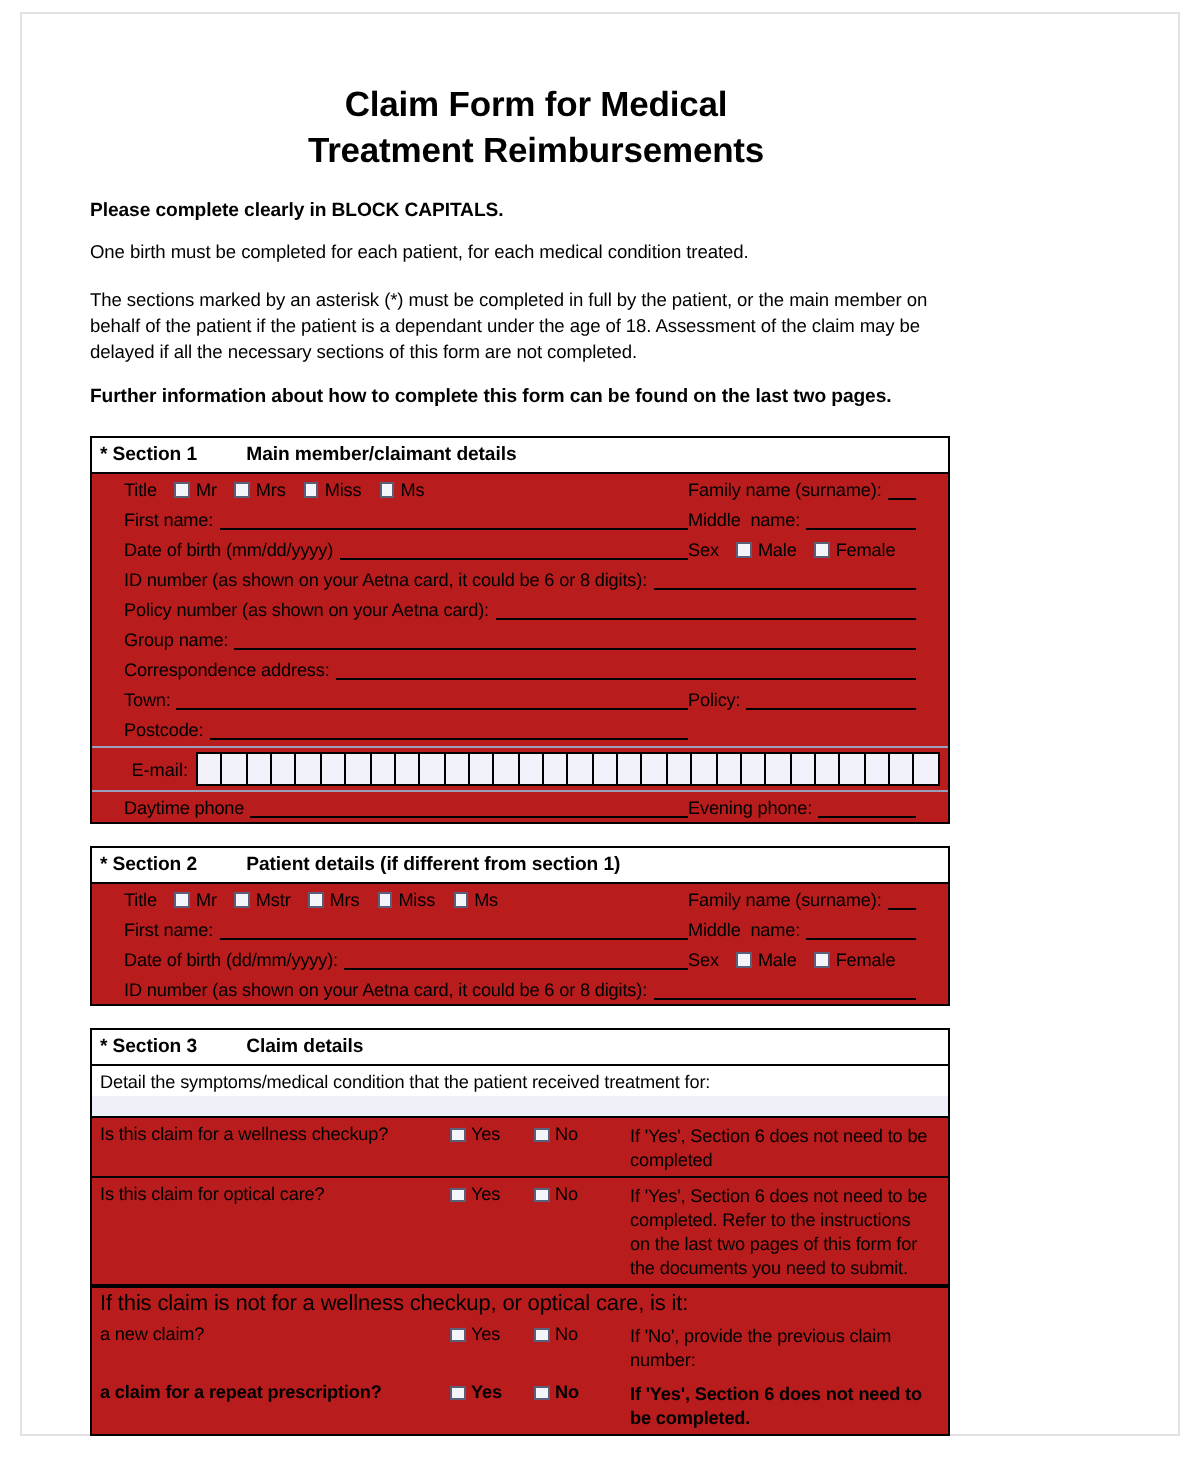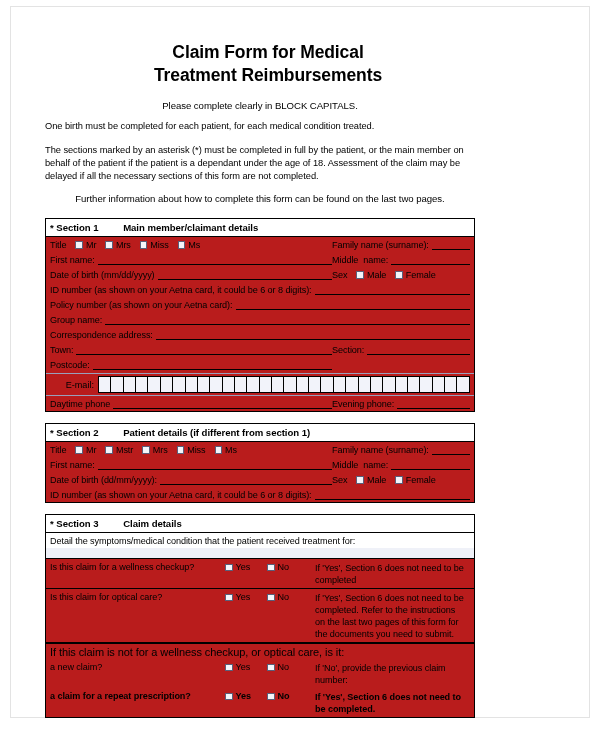--- a/index.html
+++ b/index.html
@@ -32,24 +32,23 @@
     font-size: 17.5px;
     font-weight: bold;
     text-align: center;
     line-height: 1.33;
     letter-spacing: -0.1px;
     margin: 0 0 12px 0;
     padding-left: 16px;
   }
   .lead-bold {
     font-size: 9.6px;
-    font-weight: normal;
+    font-weight: bold;
     margin: 0 0 9px 0;
     letter-spacing: -0.05px;
-    text-align: center;
   }
   .lead {
     font-size: 9.3px;
     margin: 0 0 11px 0;
     line-height: 1.42;
     letter-spacing: -0.05px;
   }
   .lead.para { margin-bottom: 10px; }
   .lead-bold.last { margin-bottom: 14px; }
 
@@ -65,21 +64,21 @@
     font-size: 9.6px;
     font-weight: bold;
     padding: 3px 0 3px 4px;
     letter-spacing: -0.05px;
   }
   .section-hd .sec-name { display: inline-block; margin-left: 22px; }
 
   .row {
     display: flex;
     align-items: center;
-    padding: 0 4px;
+    padding: 0 16px;
     min-height: 15px;
     font-size: 9.1px;
     letter-spacing: -0.08px;
   }
   .col-l { display: flex; align-items: center; width: 282px; flex: 0 0 282px; }
   .col-r { display: flex; align-items: center; flex: 1; }
   .lbl { white-space: pre; }
   .line {
     flex: 1;
     border-bottom: 1.1px solid #000;
@@ -239,21 +238,21 @@
       <span class="lbl">Correspondence address:</span>
       <span class="line"></span>
     </div>
 
     <div class="row">
       <div class="col-l">
         <span class="lbl">Town:</span>
         <span class="line"></span>
       </div>
       <div class="col-r">
-        <span class="lbl">Section:</span>
+        <span class="lbl">Policy:</span>
         <span class="line"></span>
       </div>
     </div>
 
     <div class="row">
       <div class="col-l">
         <span class="lbl">Postcode:</span>
         <span class="line"></span>
       </div>
       <div class="col-r"></div>

